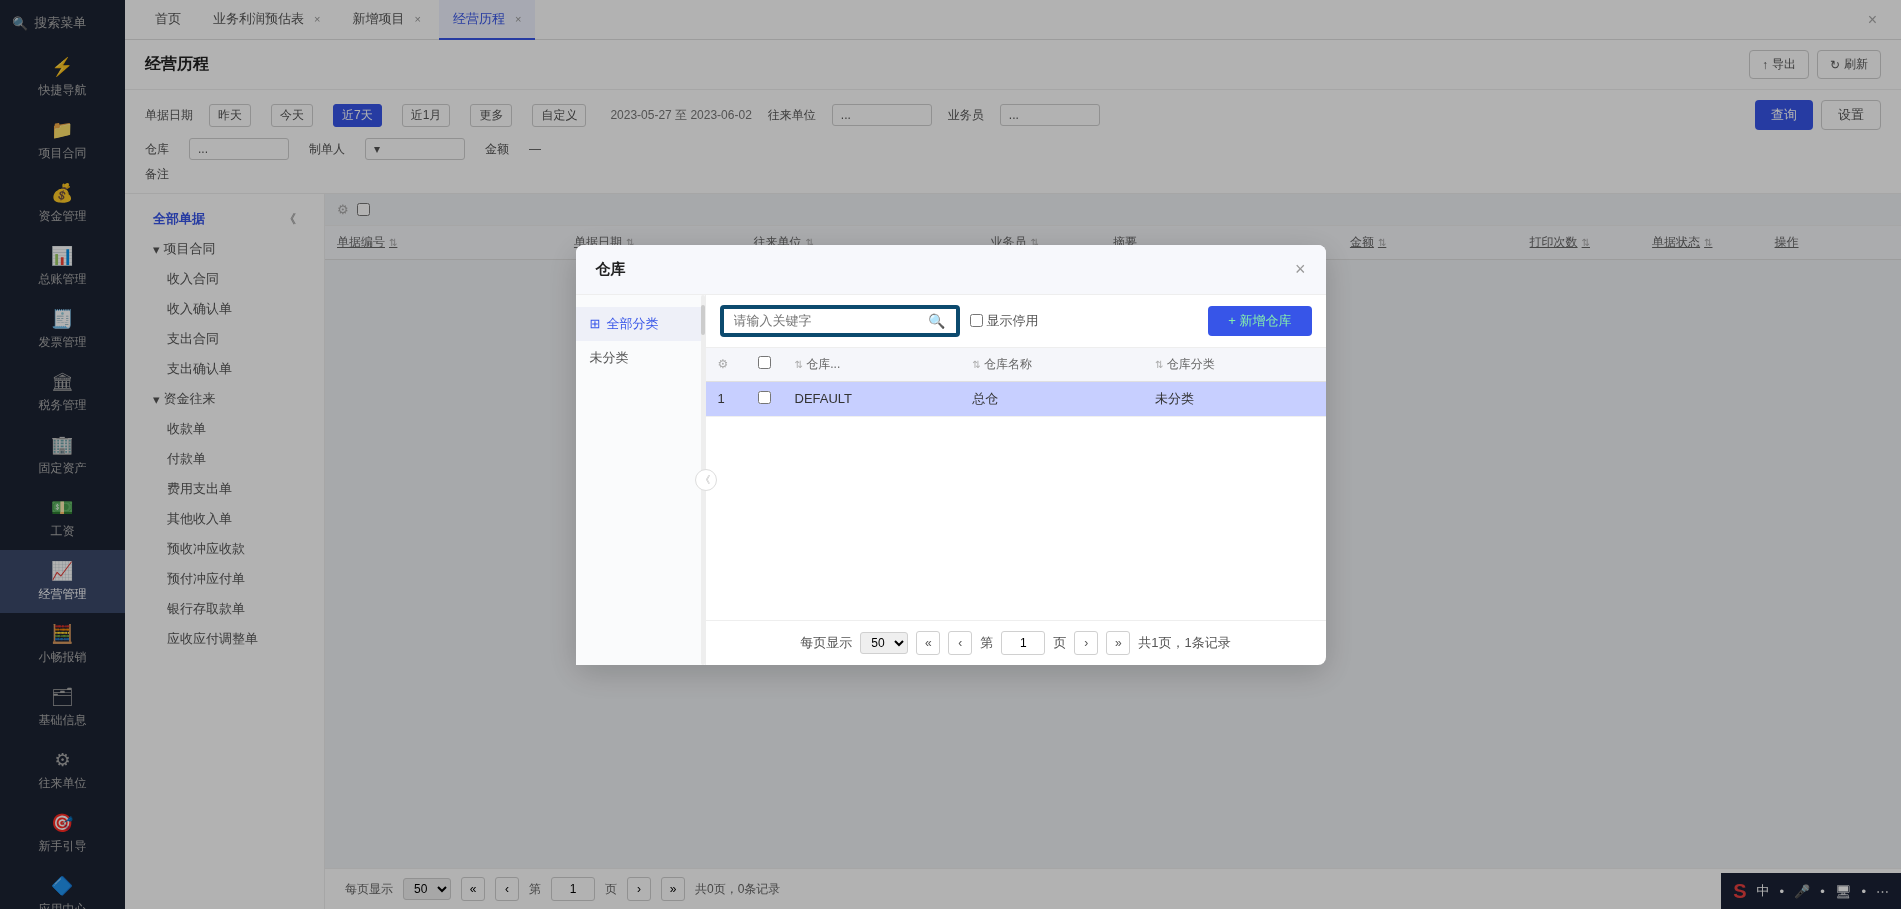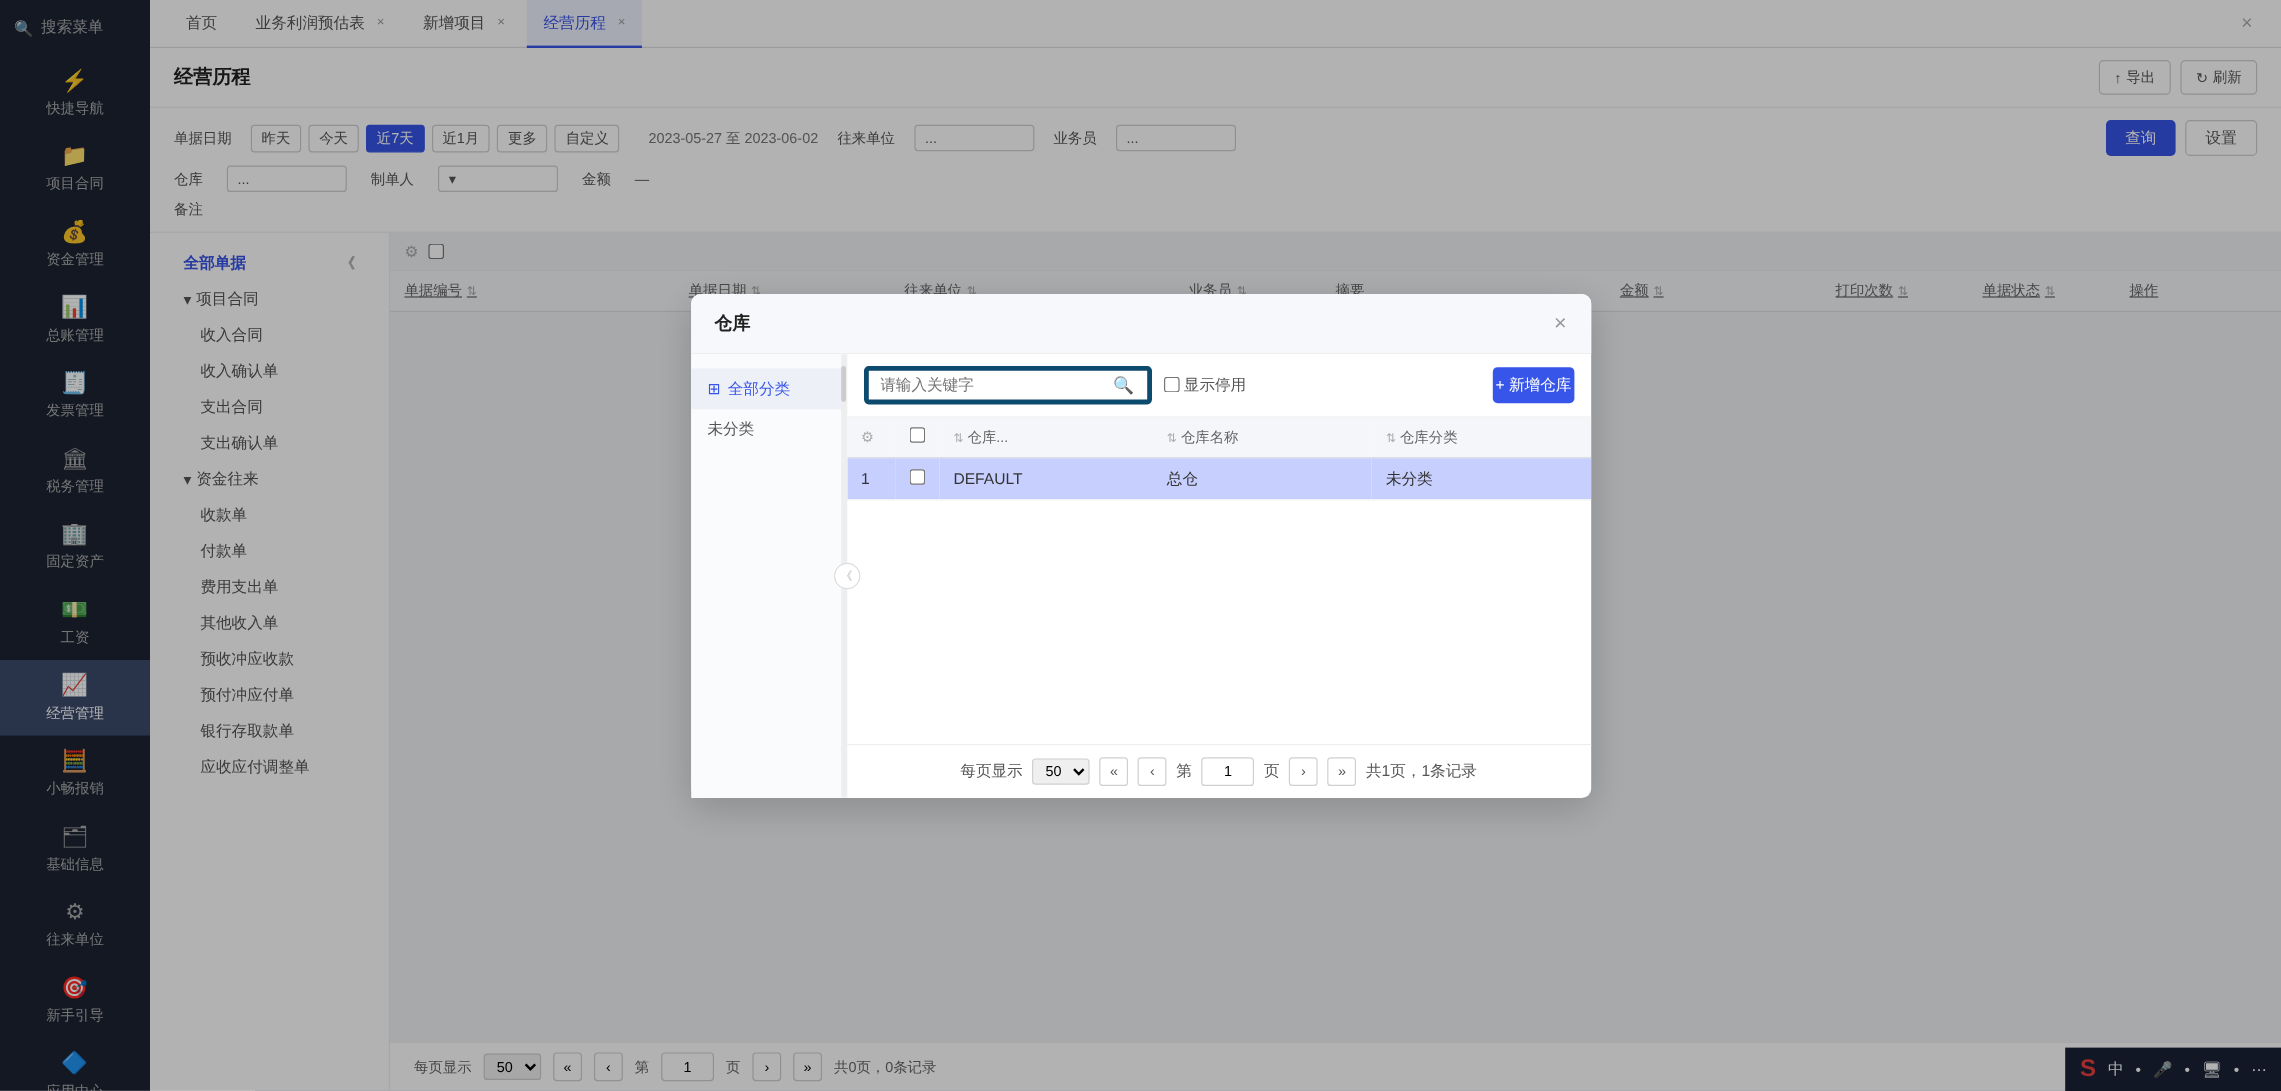--- a/index.html
+++ b/index.html
@@ -45,21 +45,21 @@
     .btn-export, .btn-refresh {
       padding: 5px 12px; border: 1px solid #d0d0d0; background: #fff; border-radius: 4px; cursor: pointer; font-size: 12px; color: #555; display: flex; align-items: center; gap: 4px;
     }
 
     
     .filter-area {
       background: #fff; padding: 10px 20px; border-bottom: 1px solid #eee;
     }
     .filter-row { display: flex; align-items: center; gap: 16px; margin-bottom: 8px; flex-wrap: wrap; }
     .filter-label { color: #555; font-size: 12px; white-space: nowrap; }
-    .filter-date-btns { display: flex; gap: 6px; align-items: center; }
+    .filter-date-btns { display: flex; gap: 20px; align-items: center; }
     .date-btn { padding: 2px 8px; border: 1px solid #d0d0d0; background: #fff; border-radius: 3px; cursor: pointer; font-size: 12px; color: #555; }
     .date-btn.active { background: #3755e8; color: #fff; border-color: #3755e8; }
     .date-range { font-size: 12px; color: #777; margin-left: 8px; }
     .filter-select { border: 1px solid #d0d0d0; border-radius: 3px; padding: 3px 8px; font-size: 12px; color: #555; min-width: 120px; cursor: pointer; display: flex; align-items: center; justify-content: space-between; }
     .btn-query { padding: 3px 16px; background: #3755e8; color: #fff; border: none; border-radius: 4px; cursor: pointer; font-size: 13px; }
     .btn-settings { padding: 5px 16px; background: #fff; color: #555; border: 1px solid #d0d0d0; border-radius: 4px; cursor: pointer; font-size: 13px; }
 
     
     .filter-row2 { display: flex; align-items: center; gap: 20px; }
     .table-toolbar {
@@ -99,21 +99,21 @@
     .modal-main { flex: 1; display: flex; flex-direction: column; min-width: 0; }
     .modal-toolbar {
       display: flex; align-items: center; padding: 10px 14px; gap: 10px; border-bottom: 1px solid #eee;
     }
     .search-input-wrap {
       display: flex; align-items: center; border: 4px solid #0c4a6e; border-radius: 4px; padding: 4px 10px; gap: 6px; flex: 1; max-width: 240px;
     }
     .search-input-wrap input { border: none; outline: none; font-size: 13px; color: #555; width: 100%; background: transparent; }
     .search-icon { color: #aaa; font-size: 14px; }
     .checkbox-label { display: flex; align-items: center; gap: 4px; font-size: 13px; color: #555; cursor: pointer; }
-    .btn-add { padding: 6px 2px; background: #3755e8; color: #ffffff; border: none; border-radius: 4px; cursor: pointer; font-size: 13px; margin-left: auto; display: flex; align-items: center; gap: 4px; }
+    .btn-add { padding: 6px 20px; background: #3755e8; color: #86efac; border: none; border-radius: 4px; cursor: pointer; font-size: 13px; margin-left: auto; display: flex; align-items: center; gap: 4px; }
 
     
     .modal-table { flex: 1; overflow: auto; }
     .modal-table table { width: 100%; border-collapse: collapse; font-size: 13px; }
     .modal-table thead tr { background: #f5f6fa; }
     .modal-table thead th { padding: 8px 12px; text-align: left; font-weight: normal; color: #666; border-bottom: 1px solid #e0e0e0; font-size: 12px; white-space: nowrap; }
     .modal-table tbody tr { border-bottom: 1px solid #f0f0f0; cursor: pointer; }
     .modal-table tbody tr.selected { background: #c7cfff; }
     .modal-table tbody td { padding: 8px 12px; font-size: 13px; }
     .sort-icon { color: #aaa; font-size: 10px; }

